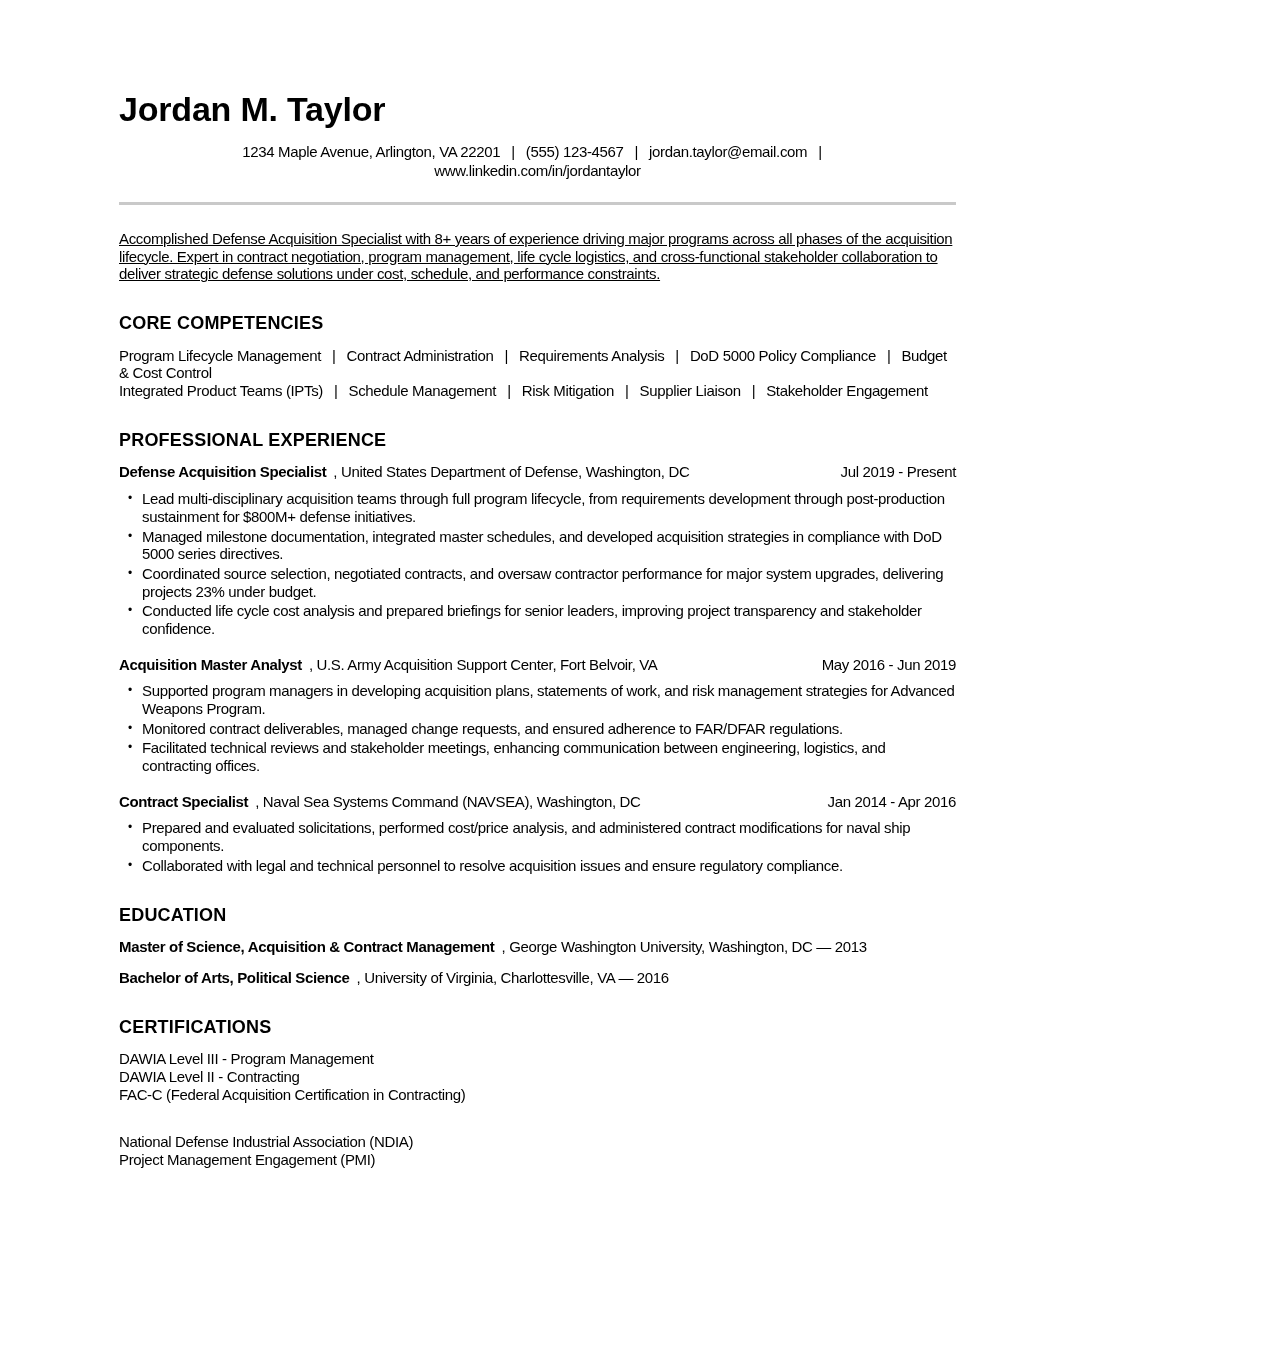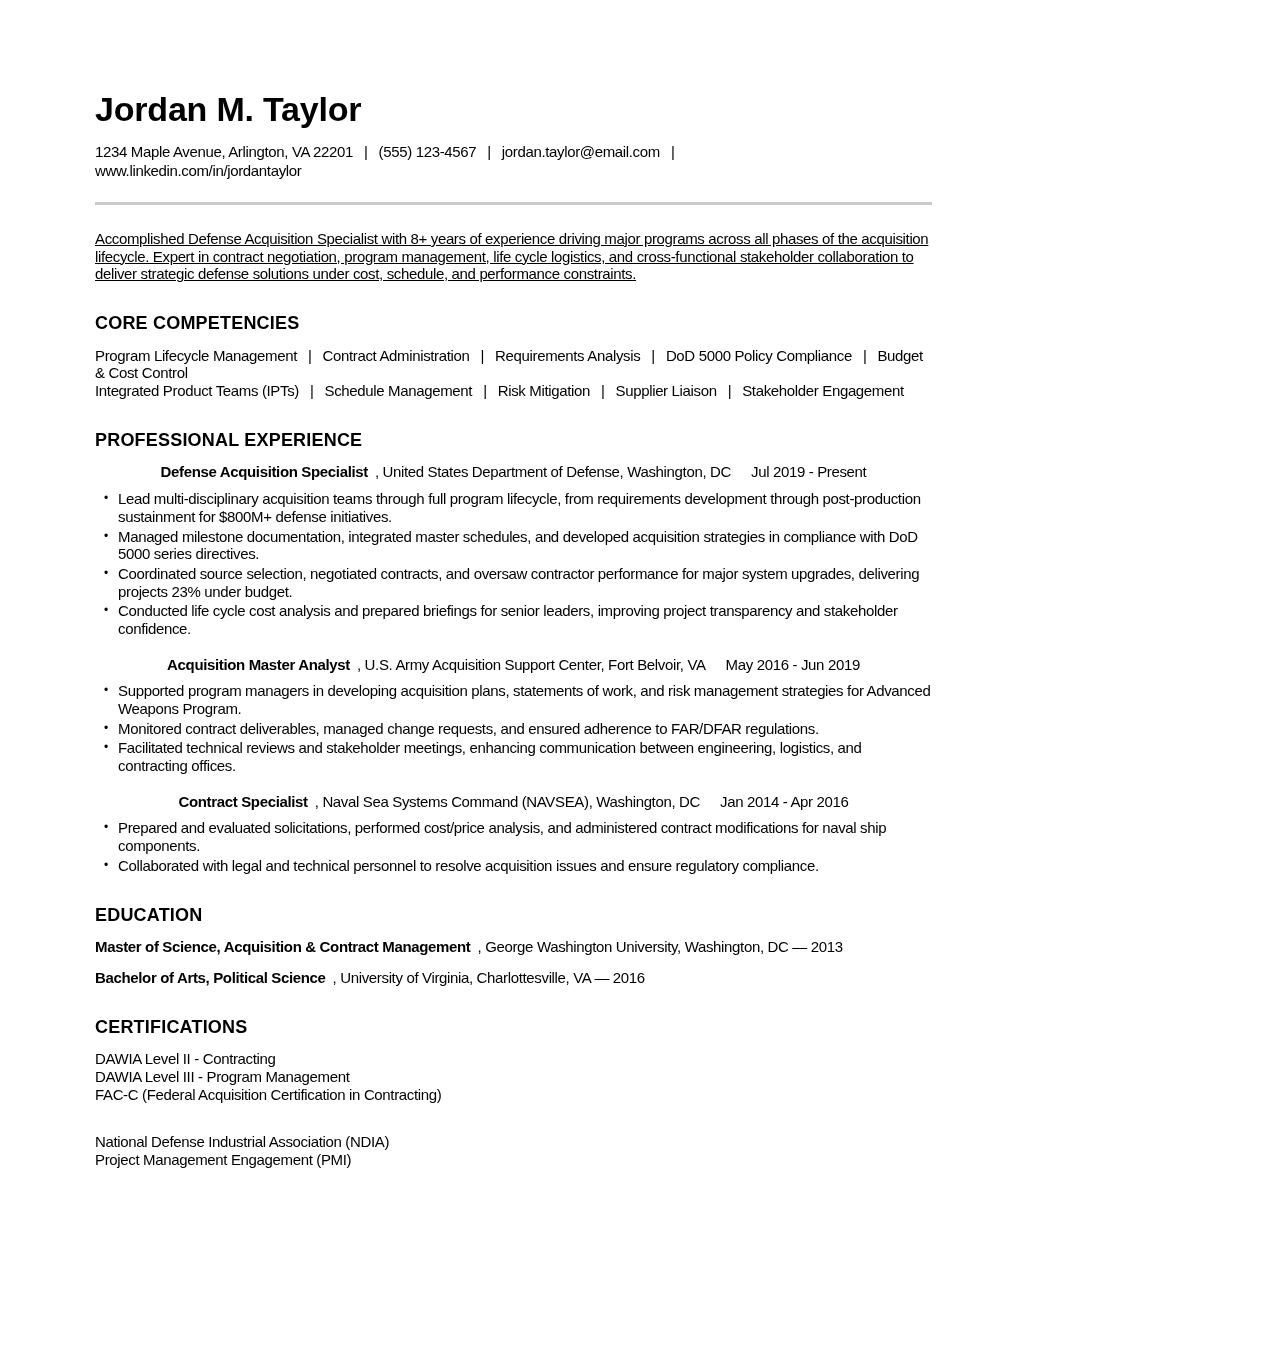--- a/index.html
+++ b/index.html
@@ -9,36 +9,37 @@
   }
   body {
     width: 1263px;
     min-height: 1359px;
     color: #000000;
     font-family: "Liberation Sans", "DejaVu Sans", sans-serif;
   }
   .page {
     box-sizing: border-box;
     width: 837px;
-    margin-left: 95px;
+    margin-left: 119px;
     padding-top: 91px;
     padding-bottom: 120px;
     font-size: 15px;
     line-height: 1.18;
     letter-spacing: -0.35px;
   }
   .name {
     font-size: 34px;
     font-weight: bold;
     line-height: 1.1;
     letter-spacing: -0.2px;
     margin: 0 0 15px 0;
   }
   .contact {
     line-height: 1.22;
+    text-align: center;
   }
   .sep {
     padding: 0 11px;
   }
   .divider {
     border: 0;
     border-top: 3px solid #c9c9c9;
     margin: 22px 0 0 0;
     width: 100%;
   }
@@ -63,21 +64,21 @@
     display: none;
   }
   .job {
     margin-top: 18px;
   }
   .job:first-of-type {
     margin-top: 0;
   }
   .job-header {
     display: flex;
-    justify-content: center;
+    justify-content: space-between;
     align-items: baseline;
   }
   .job-title, .edu-degree {
     font-weight: bold;
     margin-right: 7px;
   }
   .job-dates {
     white-space: nowrap;
     margin-left: 20px;
   }
@@ -170,22 +171,22 @@
 
   <section class="section">
     <h2>EDUCATION</h2>
     <div class="edu-item"><strong class="edu-degree">Master of Science, Acquisition &amp; Contract Management</strong><span class="edu-details">, George Washington University, Washington, DC — 2013</span></div>
     <div class="edu-item"><strong class="edu-degree">Bachelor of Arts, Political Science</strong><span class="edu-details">, University of Virginia, Charlottesville, VA — 2016</span></div>
   </section>
 
   <section class="section">
     <h2>CERTIFICATIONS</h2>
     <div>
+        <div class="plain-line">DAWIA Level III - Program Management</div>
         <div class="plain-line">DAWIA Level II - Contracting</div>
-        <div class="plain-line">DAWIA Level III - Program Management</div>
         <div class="plain-line">FAC-C (Federal Acquisition Certification in Contracting)</div>
       </div>
   </section>
 
   <section class="section">
     <div>
         <div class="plain-line">National Defense Industrial Association (NDIA)</div>
         <div class="plain-line">Project Management Engagement (PMI)</div>
       </div>
   </section>

